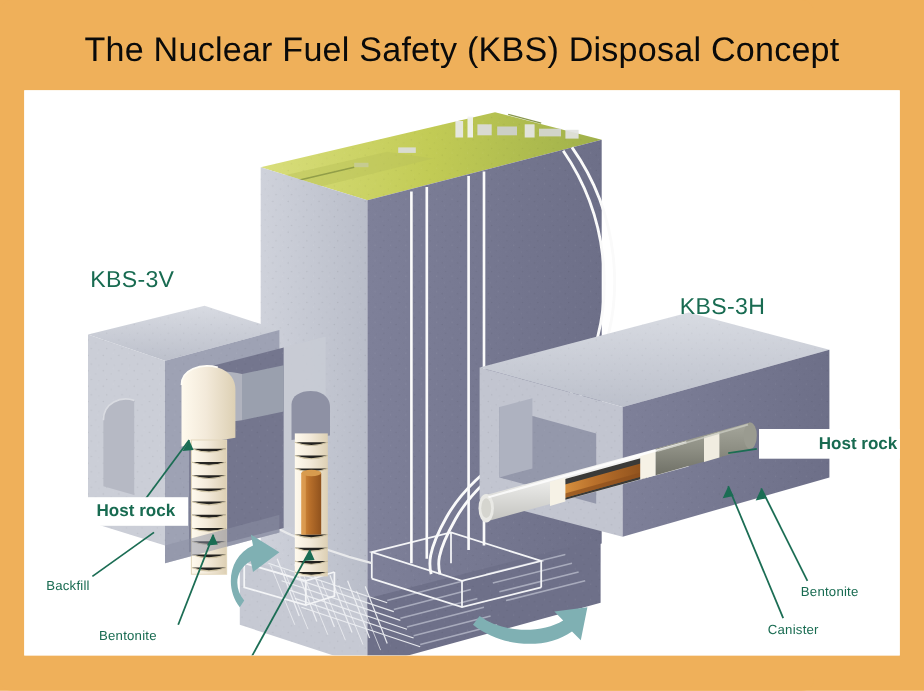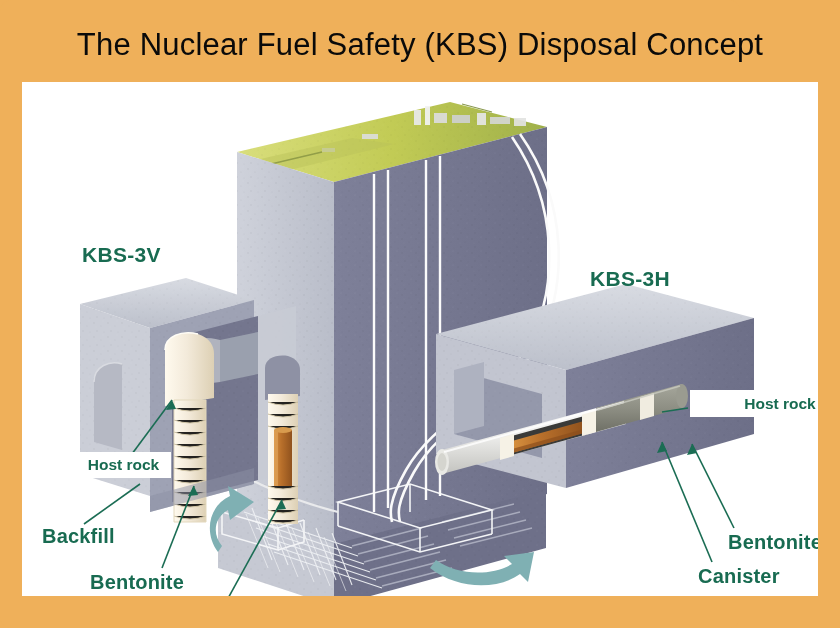--- a/index.html
+++ b/index.html
@@ -27,33 +27,33 @@
 
   
   #panel{
     position:absolute;left:22px;top:82px;width:796px;height:514px;
     background:#ffffff;overflow:hidden;
   }
   #fig{position:absolute;left:0;top:0;width:796px;height:514px;}
 
   
   .lab{
-    position:absolute;color:#186B51;font-weight:bold;
+    position:absolute;color:#186B51;font-weight:normal;
     white-space:nowrap;line-height:1;
   }
   .lab.big{font-size:21px;letter-spacing:.3px;}
-  .lab.small{font-size:20px;letter-spacing:.2px;}
+  .lab.small{font-size:12px;letter-spacing:.2px;}
   .boxlab{
     position:absolute;background:#ffffff;
     display:flex;align-items:center;justify-content:center;
     color:#186B51;font-weight:bold;font-size:15.5px;white-space:nowrap;padding-left:46px;
   }
 
   #lbl-kbs3v{left:60px;top:162px;}
-  #lbl-kbs3h{left:568px;top:186px;}
+  #lbl-kbs3h{left:596px;top:186px;}
   #lbl-hostrock-l{left:8px;top:370px;width:95px;height:26px;}
   #lbl-hostrock-r{left:668px;top:308px;width:88px;height:27px;}
   #lbl-backfill{left:20px;top:444px;}
   #lbl-bentonite-l{left:68px;top:490px;}
   #lbl-bentonite-r{left:706px;top:450px;}
   #lbl-canister-r{left:676px;top:484px;}
 </style>
 </head>
 <body>
 

